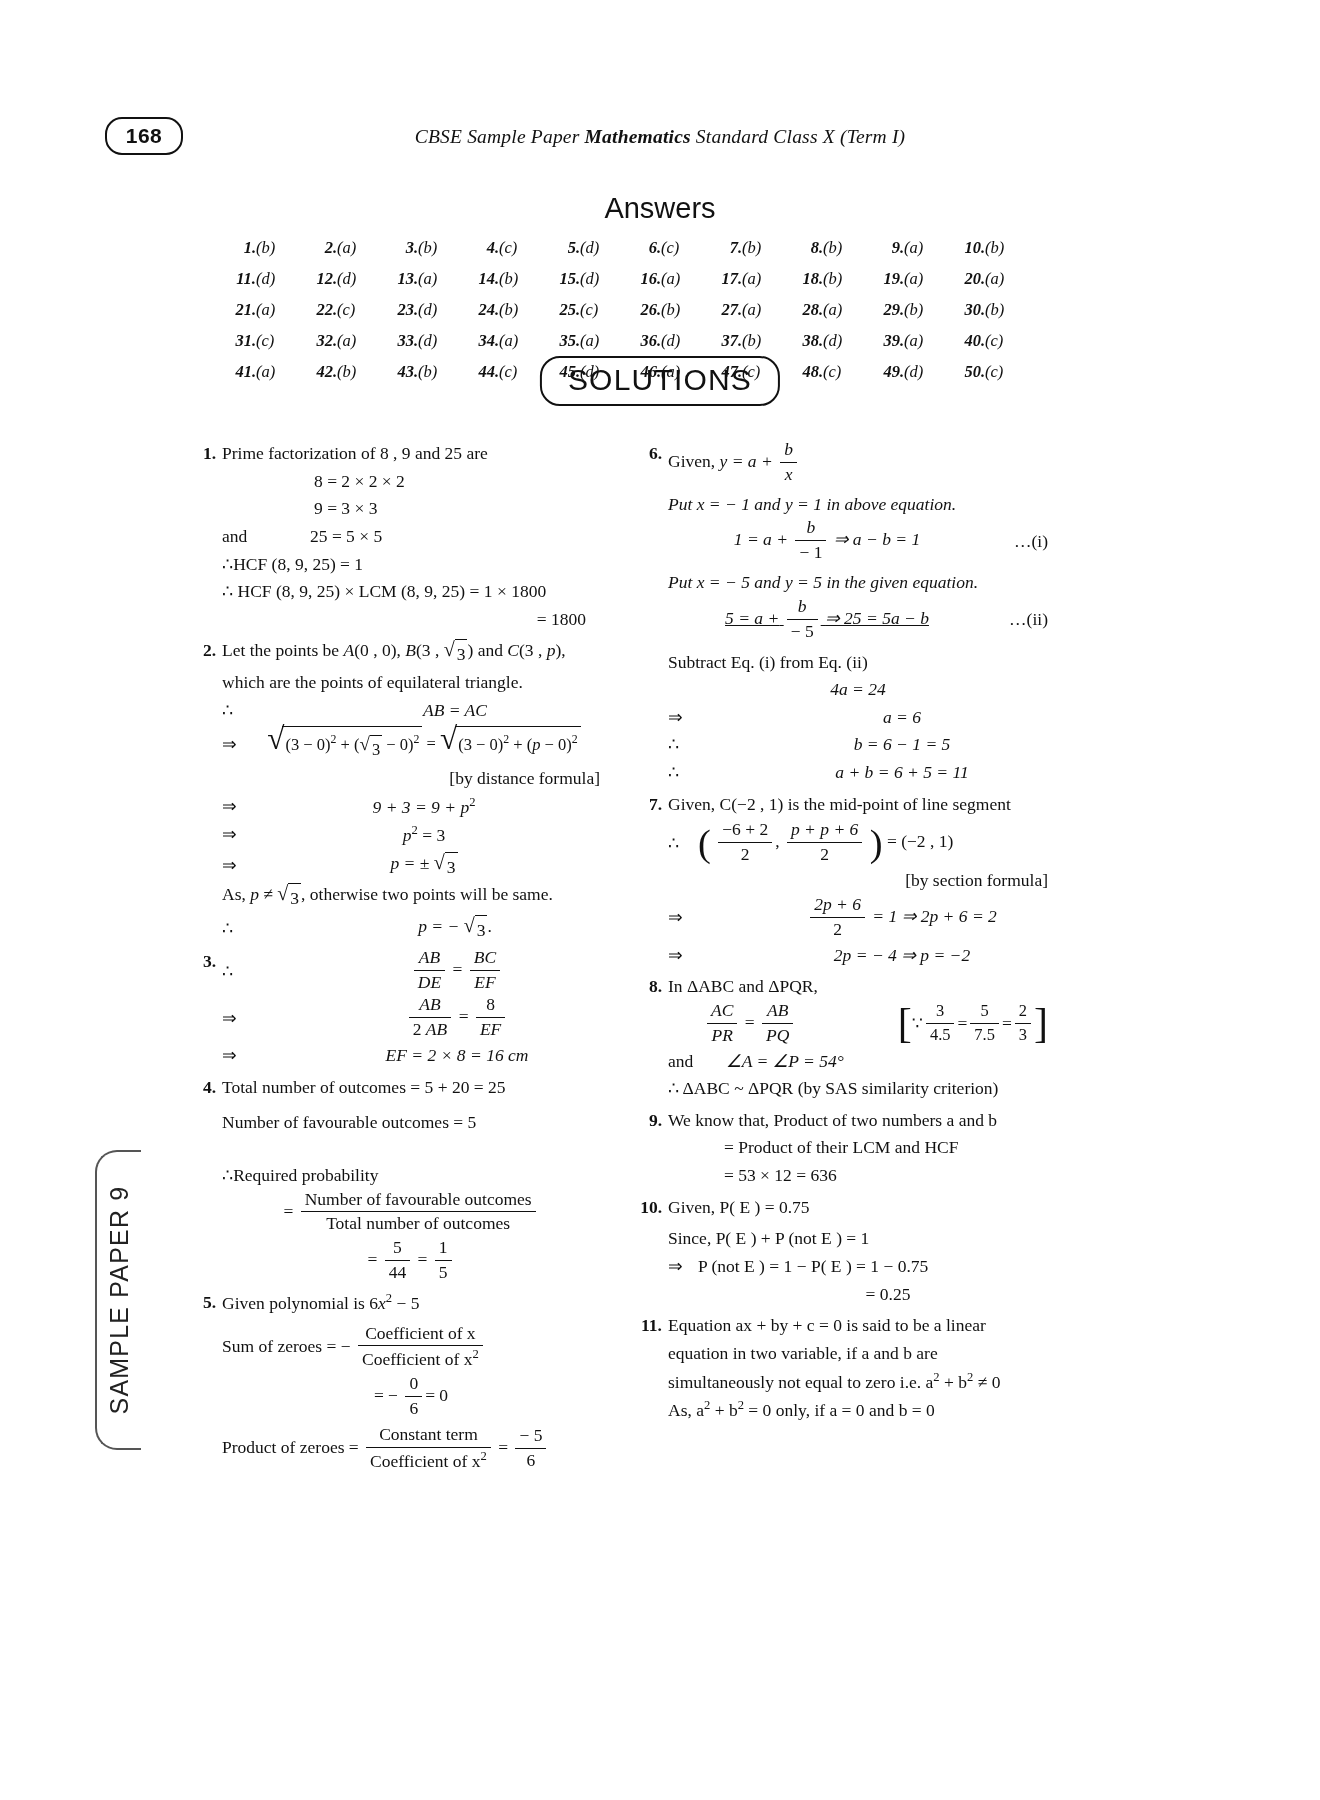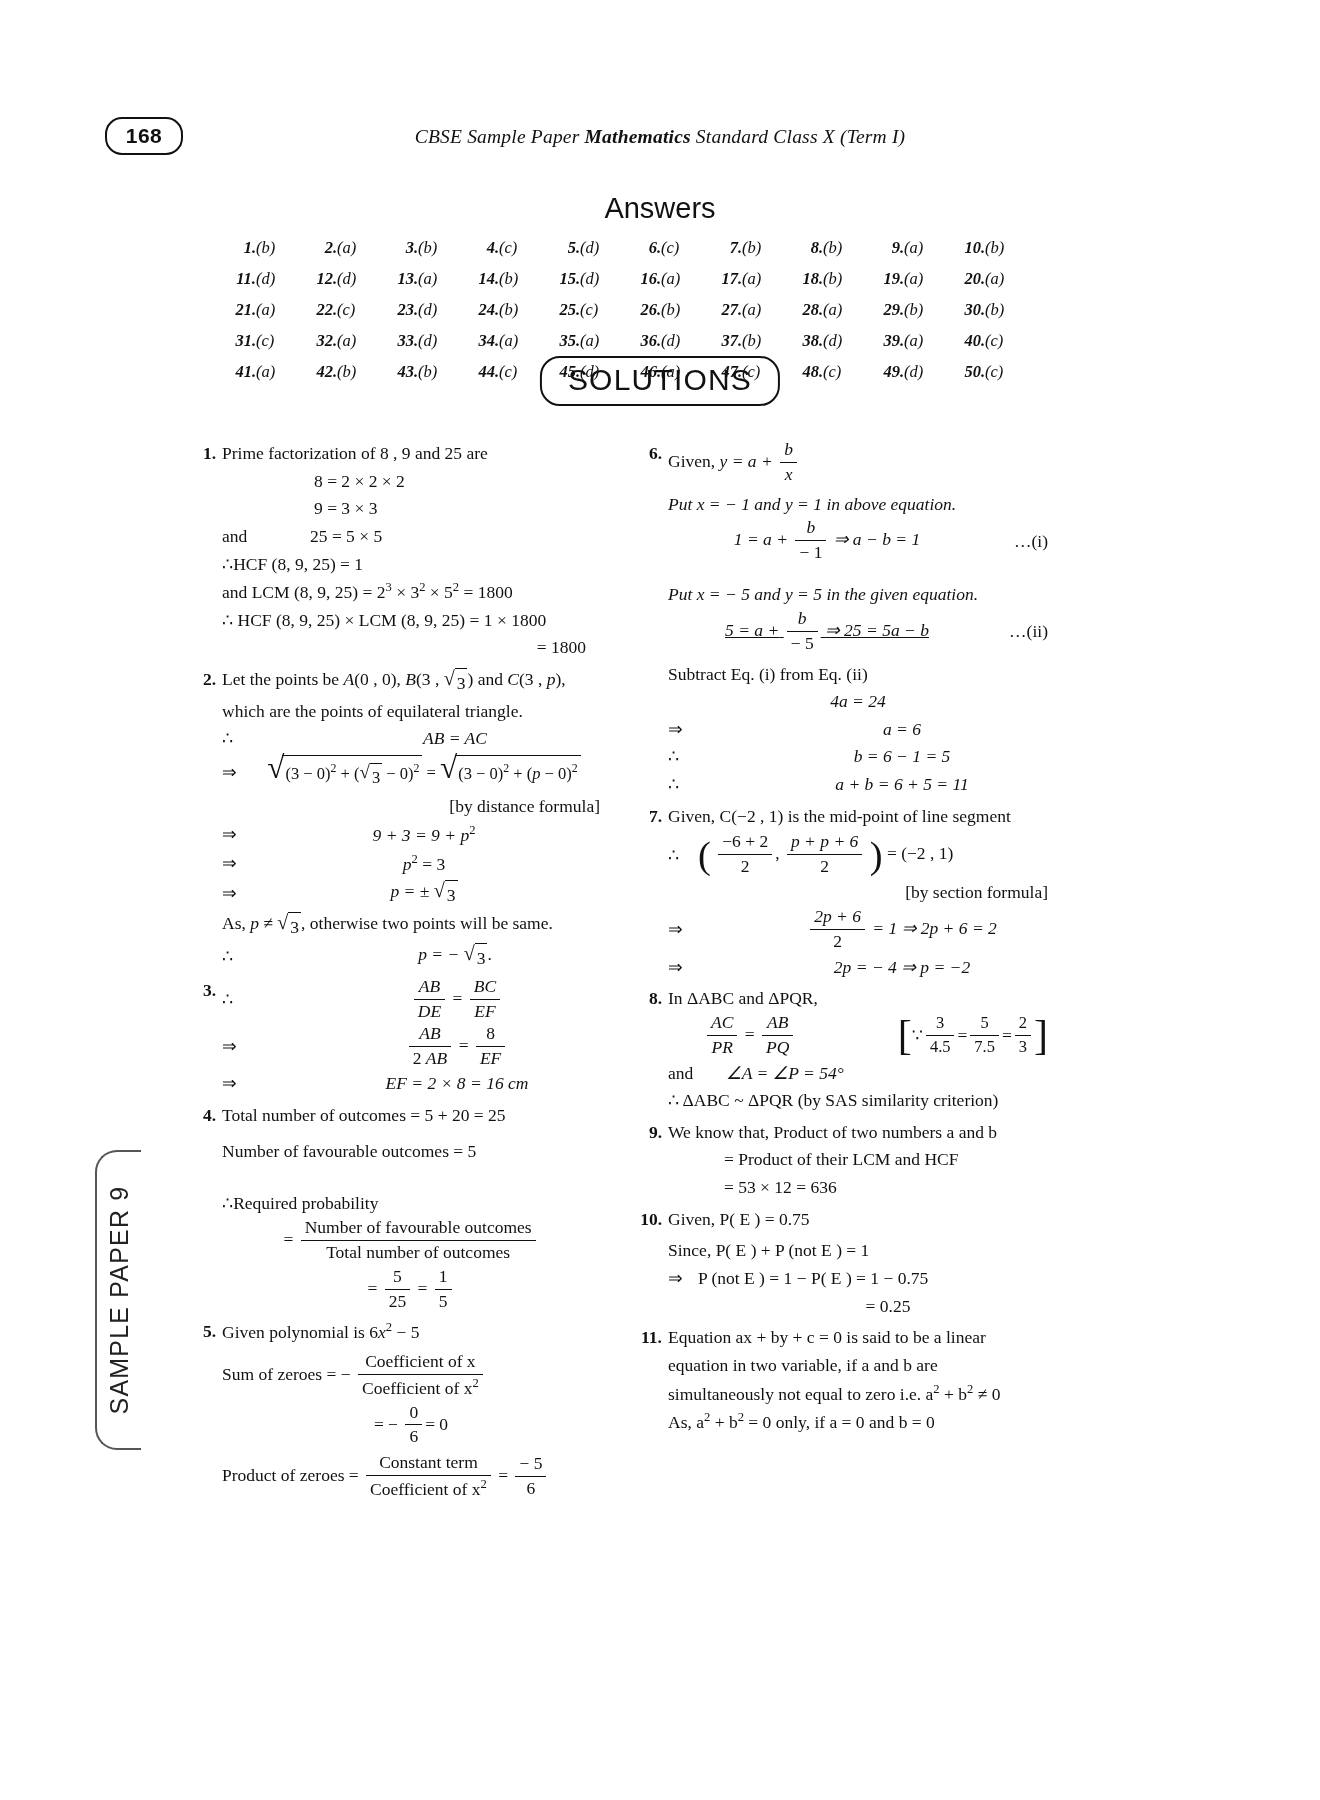--- a/index.html
+++ b/index.html
@@ -272,23 +272,20 @@
       <div class="n">1.</div>
       <div class="body">
         <div>Prime factorization of 8 , 9 and 25 are</div>
         <div class="ind2">8 = 2 × 2 × 2</div>
         <div class="ind2">9 = 3 × 3</div>
         <div class="row">
           <div class="lhs">and</div>
           <div>25 = 5 × 5</div>
         </div>
         <div>∴HCF (8, 9, 25) = 1</div>
-        <div>
-          <span>and LCM (8, 9, 25) = 2</span><sup>3</sup><span> × 3</span><sup>2</sup><span> × 5</span><sup>2</sup><span> = 1800</span>
-        </div>
         <div>∴ HCF (8, 9, 25) × LCM (8, 9, 25) = 1 × 1800</div>
         <div class="rt" style="padding-right:14px;">= 1800</div>
       </div>
     </div>
 
     <div class="item">
       <div class="n">2.</div>
       <div class="body">
         <div>
           <span>Let the points be </span><i>A</i><span>(0 , 0), </span><i>B</i><span>(3 , </span><span class="sqrt">
@@ -396,21 +393,21 @@
         <div style="margin-top:25px;">∴Required probability</div>
         <div style="text-align:center;">
           = <span class="frac">
               <span class="num">Number of favourable outcomes</span>
               <span class="den">Total number of outcomes</span>
             </span>
         </div>
         <div style="text-align:center;margin-top:2px;">
           = <span class="frac">
               <span class="num">5</span>
-              <span class="den">25</span>
+              <span class="den">44</span>
             </span>
           = <span class="frac">
               <span class="num">1</span>
               <span class="den">5</span>
             </span>
         </div>
       </div>
     </div>
 
     <div class="item">
@@ -464,21 +461,21 @@
           <div style="flex:1;text-align:center;">
             <i>1 = a +</i>
             <span class="frac">
                 <span class="num"><i>b</i></span>
                 <span class="den">− 1</span>
               </span>
             <i>⇒ a − b = 1</i>
           </div>
           <div style="width:62px;text-align:right;flex:none;">…(i)</div>
         </div>
-        <div style="margin-top:16px;"><i>Put x = − 5 and y = 5 in the given equation.</i></div>
+        <div style="margin-top:4px;"><i>Put x = − 5 and y = 5 in the given equation.</i></div>
         <div class="row">
           <div style="flex:1;text-align:center;text-decoration:underline;">
             <i>5 = a +</i>
             <span class="frac">
                 <span class="num"><i>b</i></span>
                 <span class="den">− 5</span>
               </span>
             <i>⇒ 25 = 5a − b</i>
           </div>
           <div style="width:62px;text-align:right;flex:none;">…(ii)</div>

